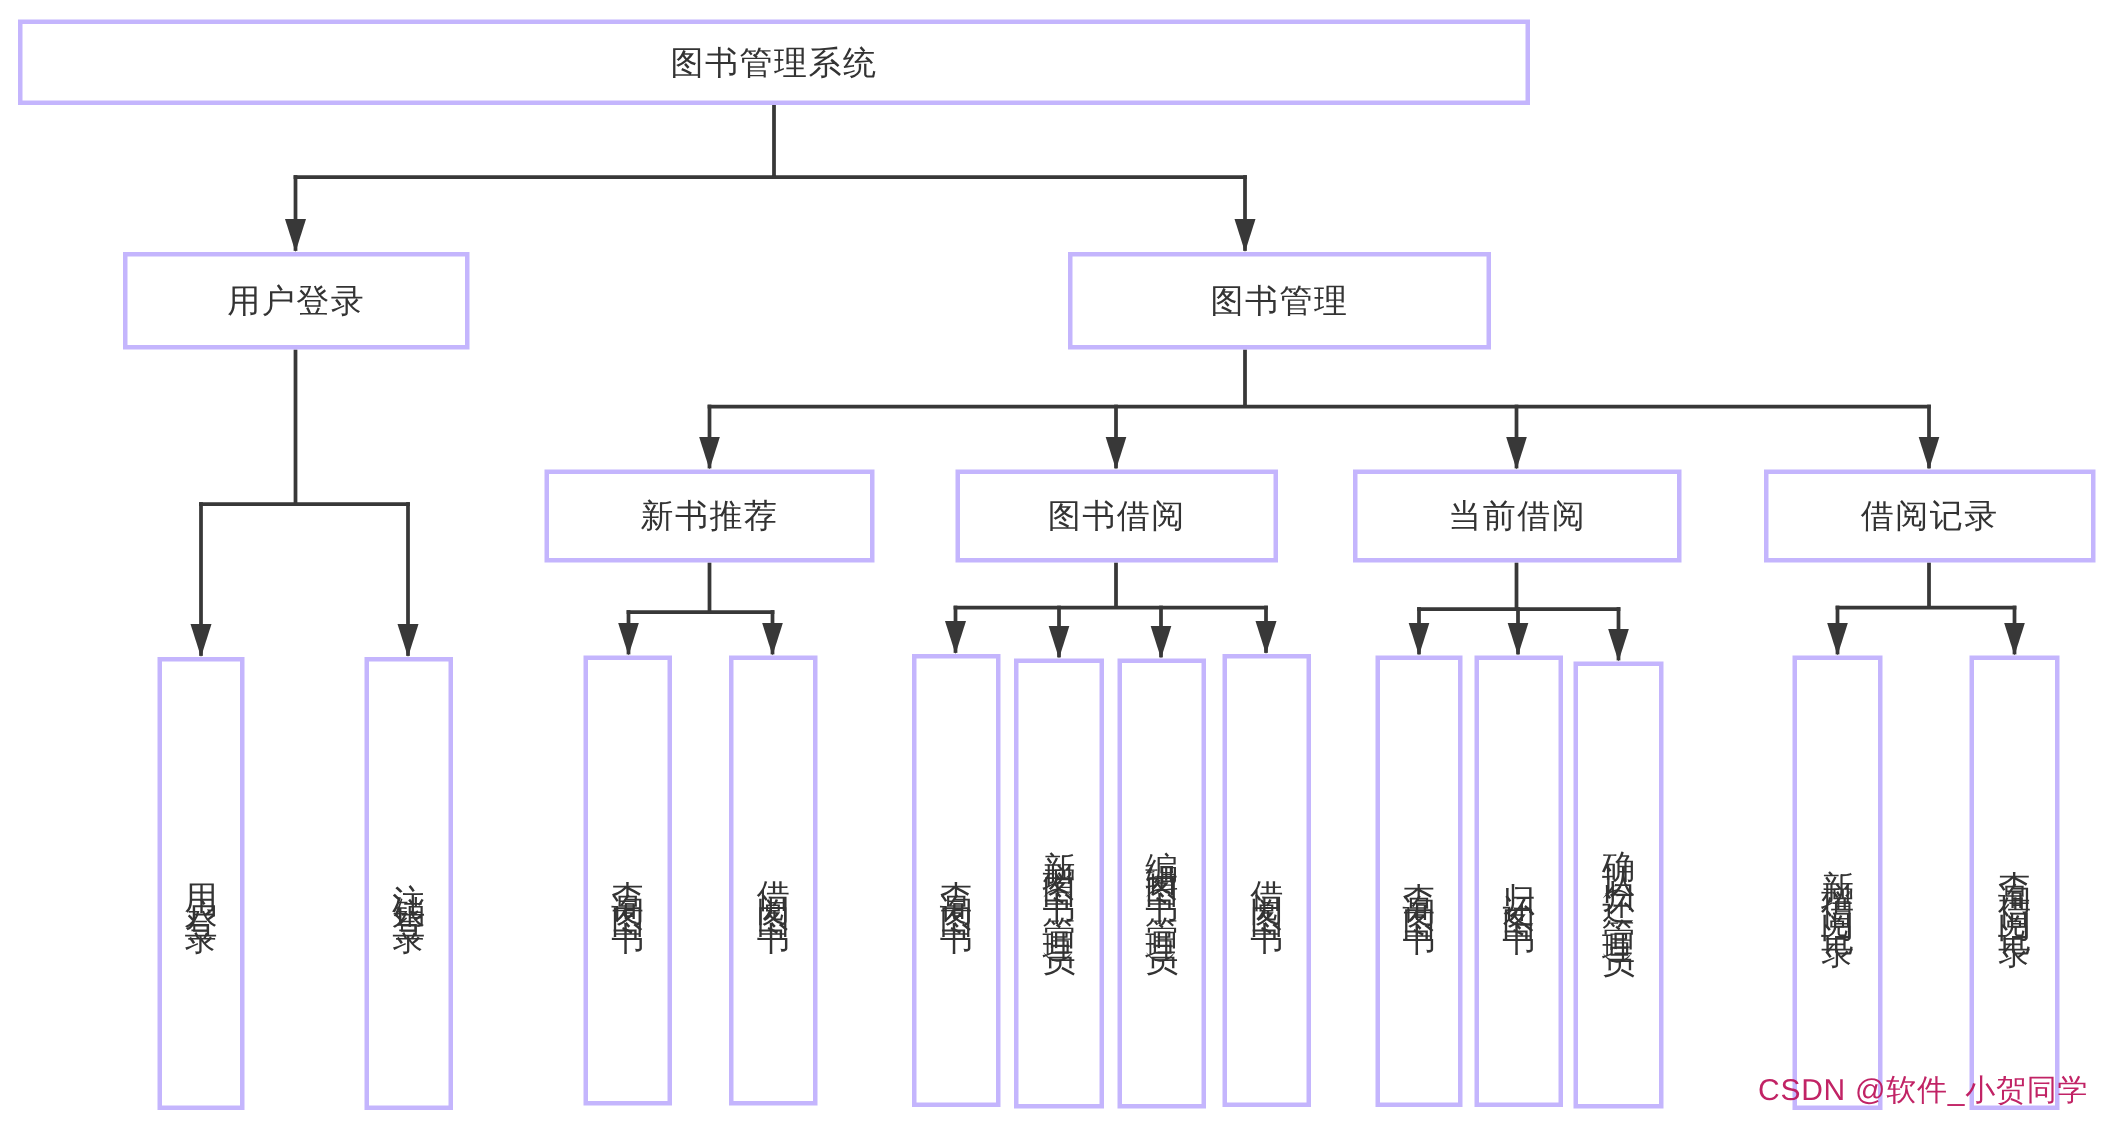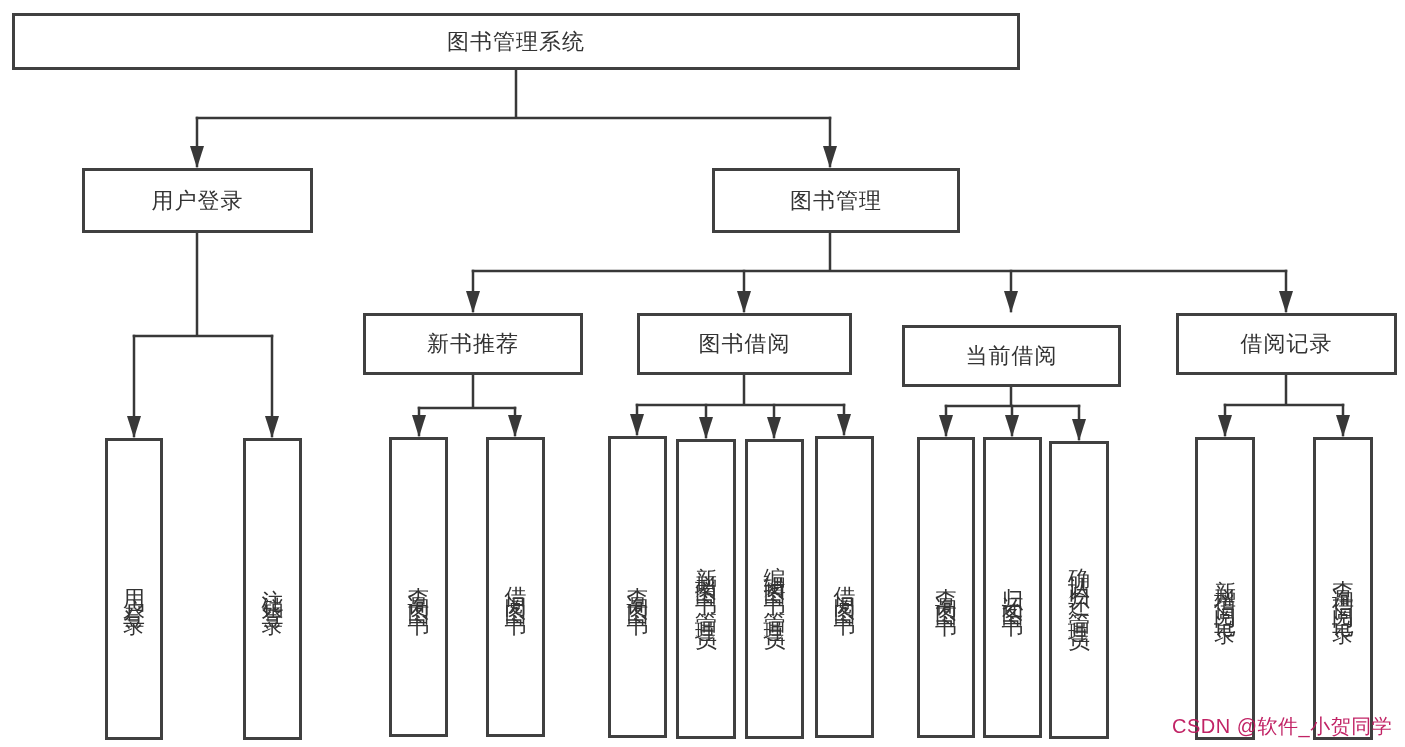--- a/index.html
+++ b/index.html
@@ -2,21 +2,21 @@
 <html><head>
 <meta charset="utf-8">
 <style>
   html,body{margin:0;padding:0;background:#fff;}
   .stage{
     position:relative;width:1405px;height:747px;background:#ffffff;
     font-family:"Liberation Sans","DejaVu Sans",sans-serif;color:#333333;
     overflow:hidden;
   }
   .box{
-    position:absolute;box-sizing:border-box;border:3px solid #404040;background:#ffffff;
+    position:absolute;box-sizing:border-box;border:3px solid #c4b5fd;background:#ffffff;
     display:flex;align-items:center;justify-content:center;
     font-size:22px;letter-spacing:1px;z-index:2;
   }
   .vbox span{
     writing-mode:vertical-rl;text-orientation:mixed;
     font-size:22px;letter-spacing:9px;line-height:1;
   }
   .hbox span{white-space:nowrap;}
   svg.connectors{position:absolute;left:0;top:0;z-index:1;pointer-events:none;}
   .watermark{
@@ -88,31 +88,31 @@
     </g>
   </svg>
 
   <div class="box hbox" style="left:12px;top:13px;width:1008px;height:57px;">
     <span>图书管理系统</span>
   </div>
 
   <div class="box hbox" style="left:82px;top:168px;width:231px;height:65px;">
     <span>用户登录</span>
   </div>
-  <div class="box hbox" style="left:712px;top:168px;width:248px;height:65px;">
+  <div class="box hbox" style="left:712px;top:168px;width:282px;height:65px;">
     <span>图书管理</span>
   </div>
 
   <div class="box hbox" style="left:637px;top:313px;width:215px;height:62px;">
     <span>图书借阅</span>
   </div>
   <div class="box hbox" style="left:363px;top:313px;width:220px;height:62px;">
     <span>新书推荐</span>
   </div>
-  <div class="box hbox" style="left:902px;top:313px;width:219px;height:62px;margin-top:12px;">
+  <div class="box hbox" style="left:902px;top:313px;width:219px;height:62px;">
     <span>当前借阅</span>
   </div>
   <div class="box hbox" style="left:1176px;top:313px;width:221px;height:62px;">
     <span>借阅记录</span>
   </div>
 
   <div class="box vbox" style="left:105px;top:438px;width:58px;height:302px;">
     <span>用户登录</span>
   </div>
   <div class="box vbox" style="left:243px;top:438px;width:59px;height:302px;">

